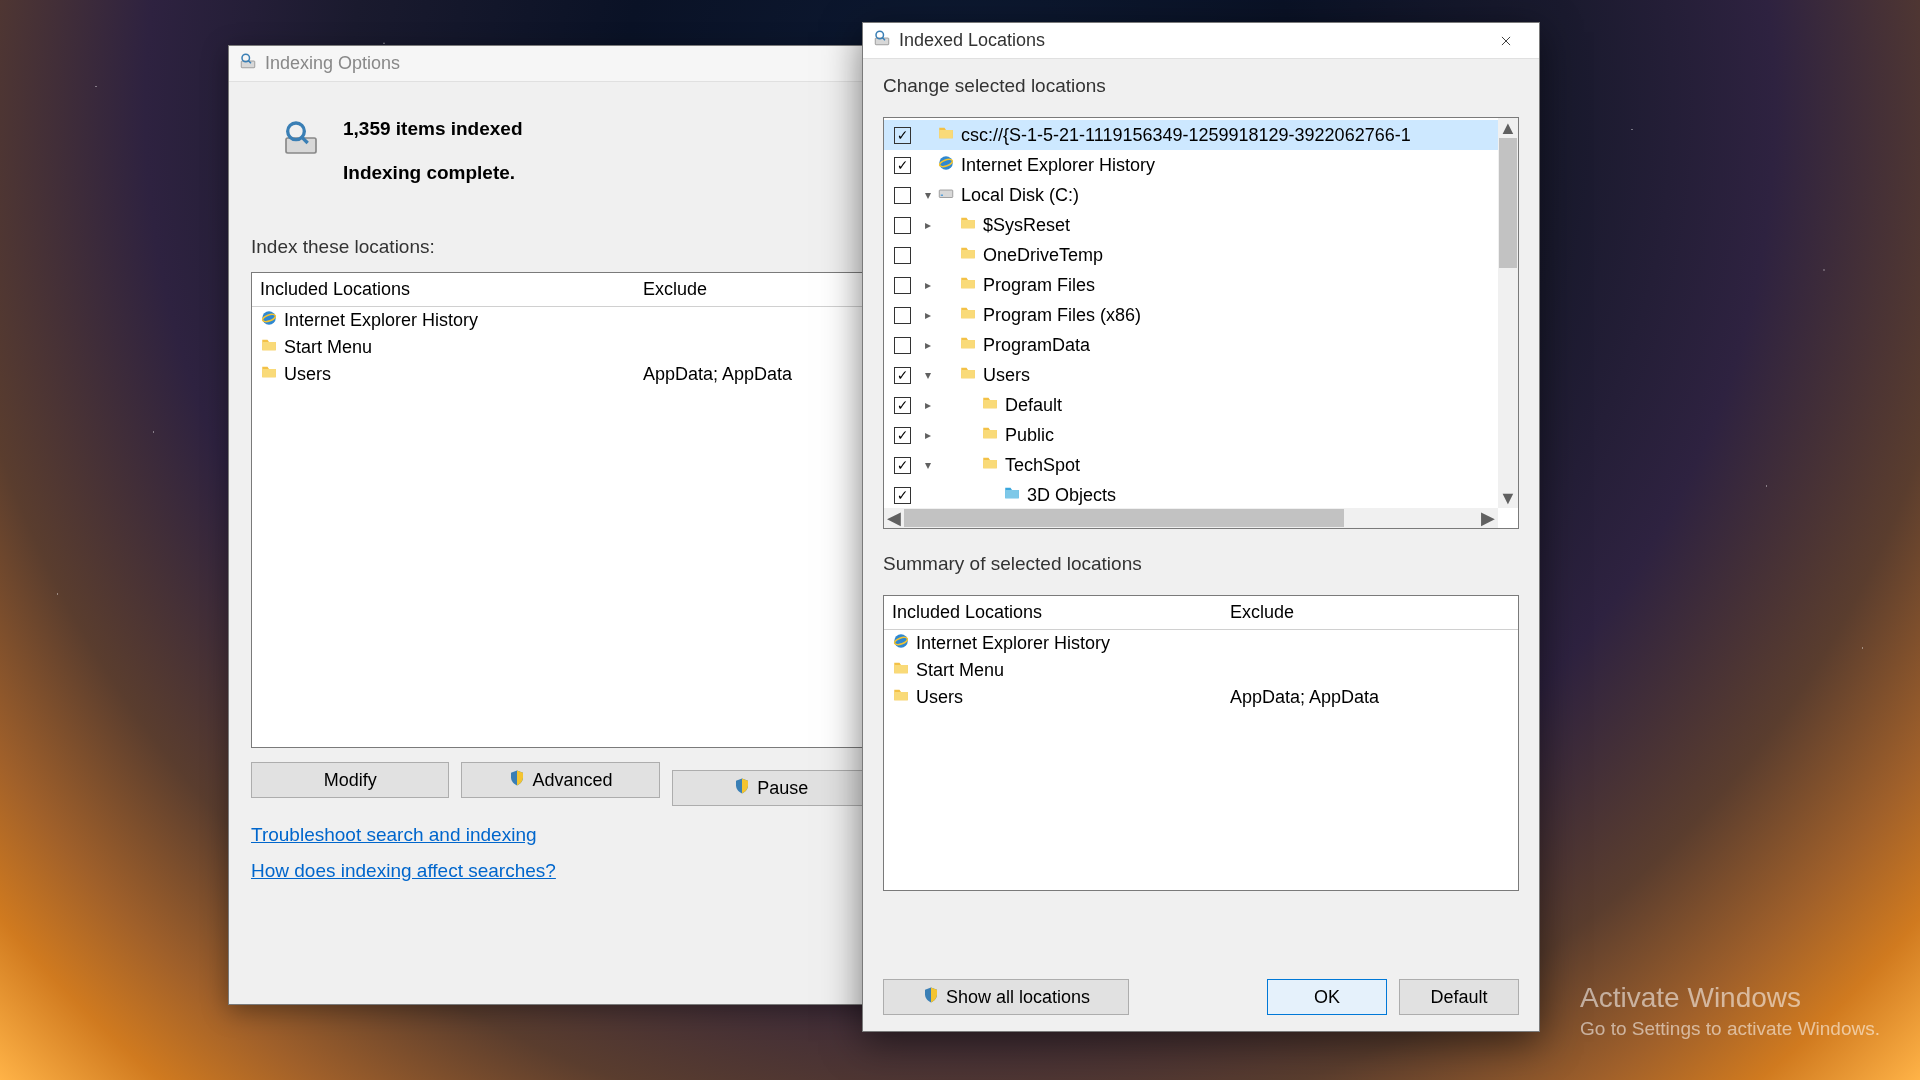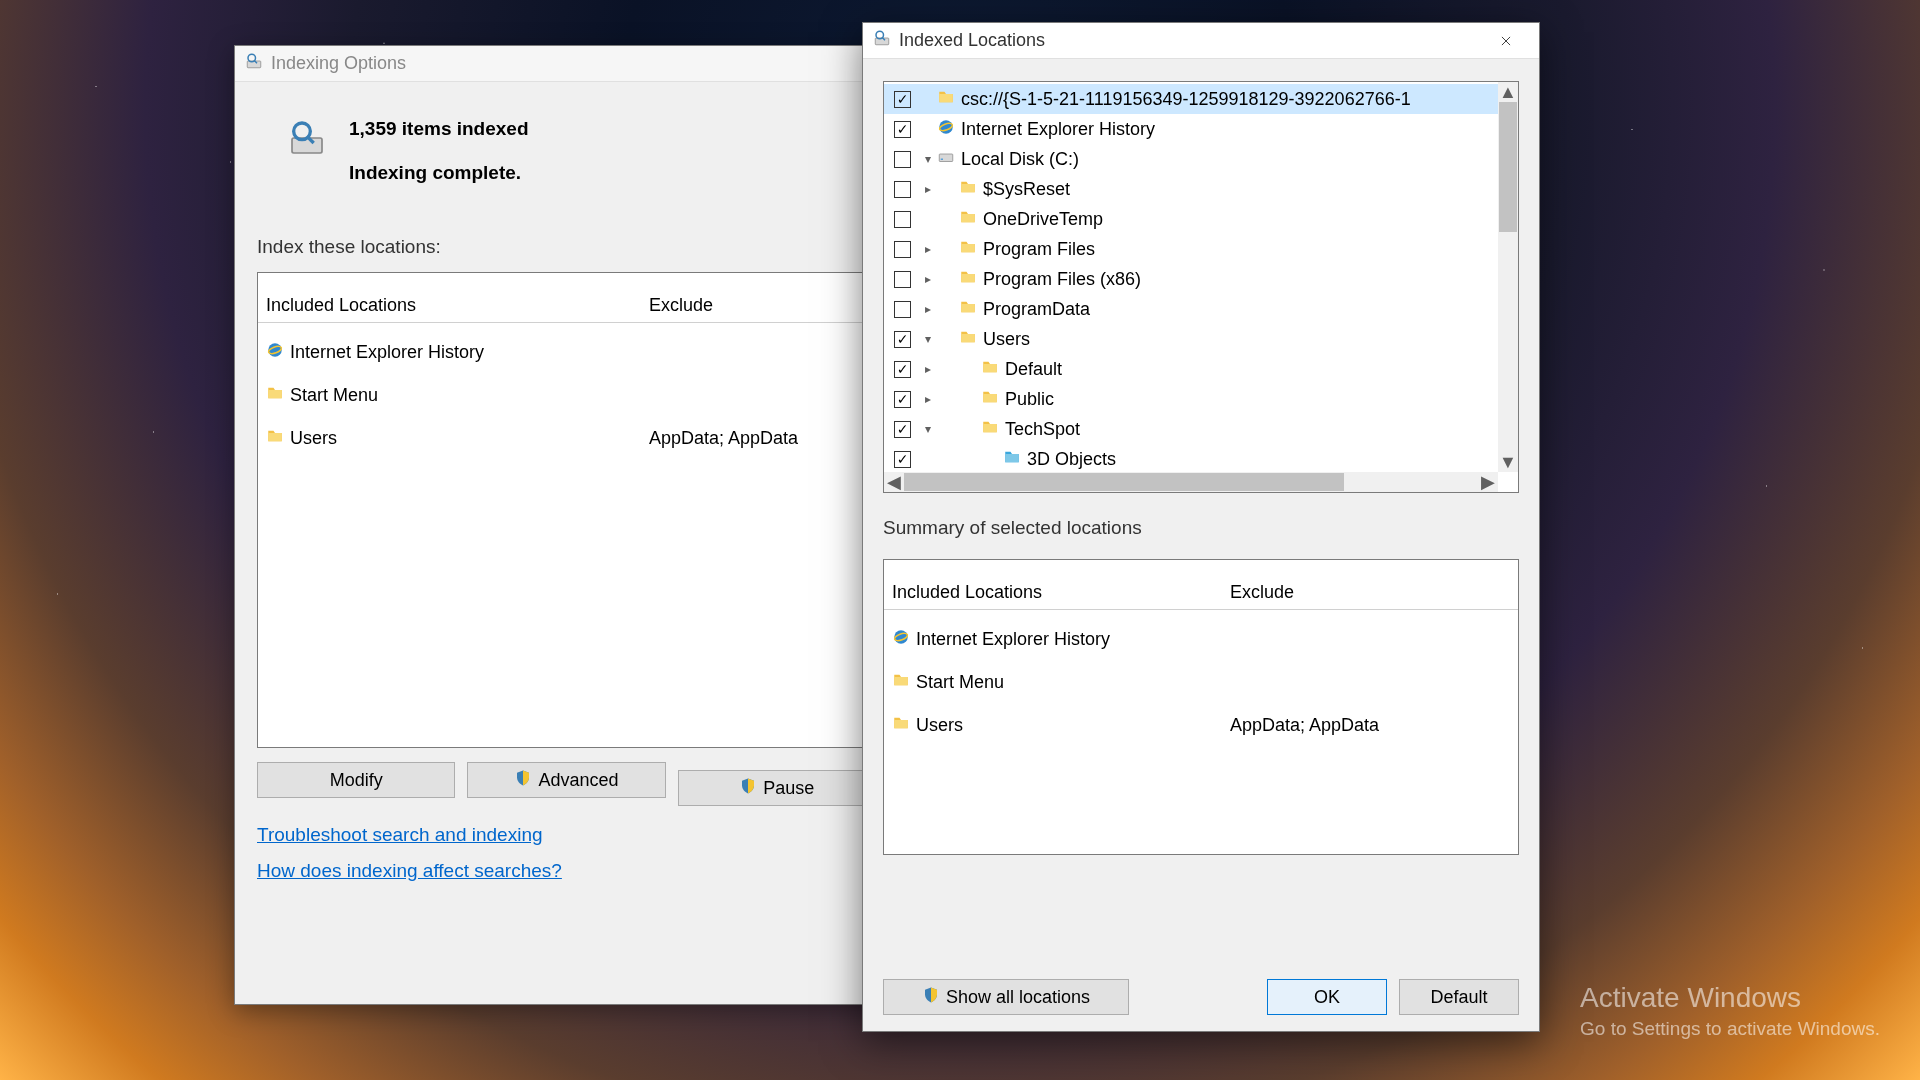--- a/index.html
+++ b/index.html
@@ -33,21 +33,21 @@
 
   .dialog {
     position: absolute;
     background: #f0f0f0;
     border: 1px solid #7a7a7a;
     box-shadow: 0 6px 24px rgba(0,0,0,0.35);
   }
 
   
   .dlg-options {
-    left: 234px; top: 45px;
+    left: 228px; top: 45px;
     width: 665px; height: 960px;
   }
   .titlebar {
     display: flex; align-items: center;
     height: 36px; padding: 0 10px;
     background: #fff;
     border-bottom: 1px solid #e0e0e0;
     color: #333;
   }
   .titlebar.inactive { color: #888; background: #f6f6f6; }
@@ -58,21 +58,21 @@
   .status-text { margin-left: 22px; font-size: 19px; }
   .status-text .line { margin-bottom: 22px; }
 
   .sect-label { font-size: 19px; margin: 10px 0 14px 0; color: #333; }
 
   .loc-table {
     border: 1px solid #7a7a7a; background: #fff;
     display: flex; flex-direction: column;
     height: 476px;
   }
-  .loc-head, .loc-row { display: flex; margin-top: 16px; }
+  .loc-head, .loc-row { display: flex; }
   .loc-head { border-bottom: 1px solid #d0d0d0; padding: 6px 8px; font-size: 18px; }
   .col-inc { flex: 1; }
   .col-exc { width: 230px; }
   .dlg-options .col-exc { width: 218px; }
   .loc-row { padding: 2px 8px; font-size: 18px; align-items: center; }
   .loc-row .col-inc { display: flex; align-items: center; gap: 6px; }
 
   .btn-row { display: flex; gap: 12px; margin-top: 14px; }
   .btn {
     background: #e1e1e1; border: 1px solid #adadad;
@@ -264,20 +264,21 @@
           <use href="#sym-index"></use>
         </svg></span>
     <span>Indexed Locations</span>
     <div class="close-btn">
         <svg width="14" height="14">
           <use href="#sym-close"></use>
         </svg>
       </div>
   </div>
   <div class="body">
+    <div class="sect-label" style="margin-top:0">Change selected locations</div>
     <div class="tree-box">
       <div class="tree" id="tree">
           <div class="tree-row selected">
             <span class="cb">✓</span>
             <span class="tw"></span>
             <span class="ind" style="width:0px"></span>
             <span class="folder-icon"><svg>
                 <use href="#sym-folder"></use>
               </svg></span>
             <span style="margin-left:6px">csc://{S-1-5-21-1119156349-1259918129-3922062766-1</span>

